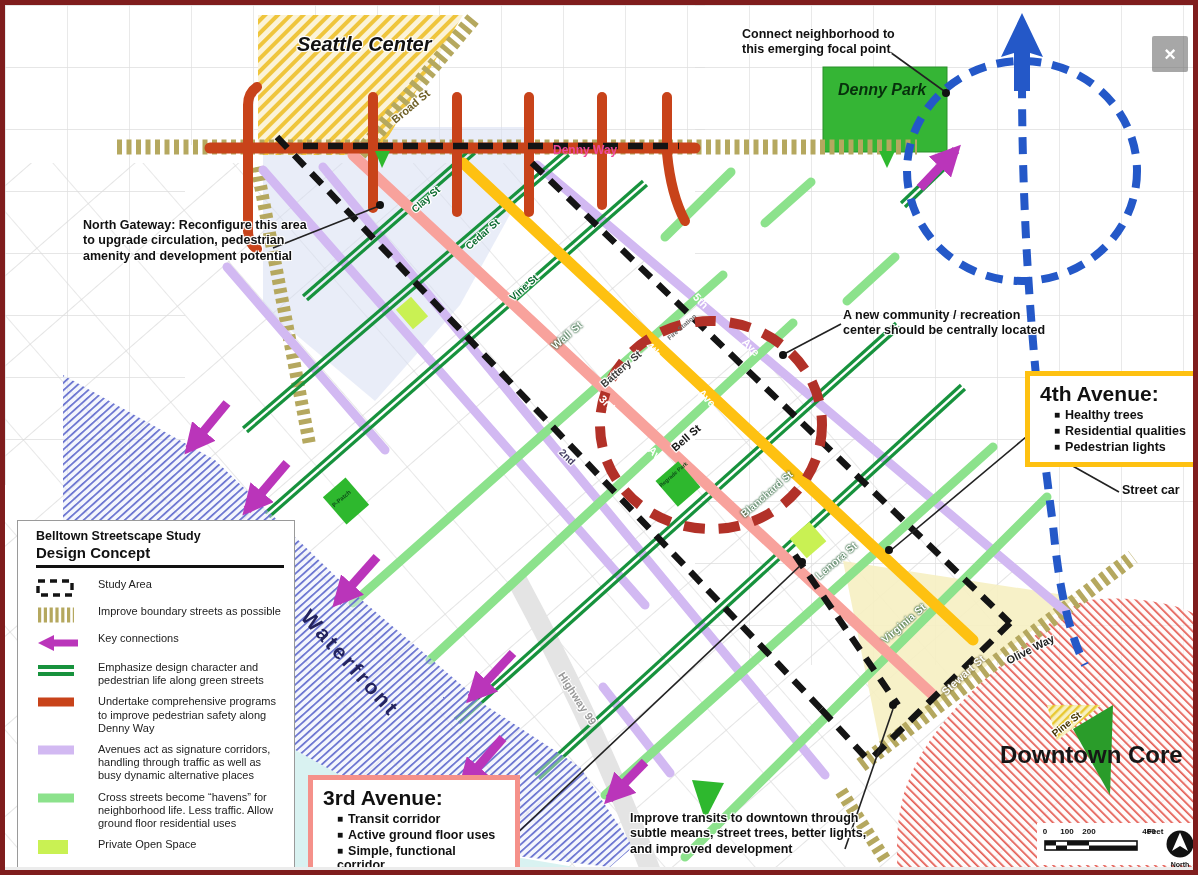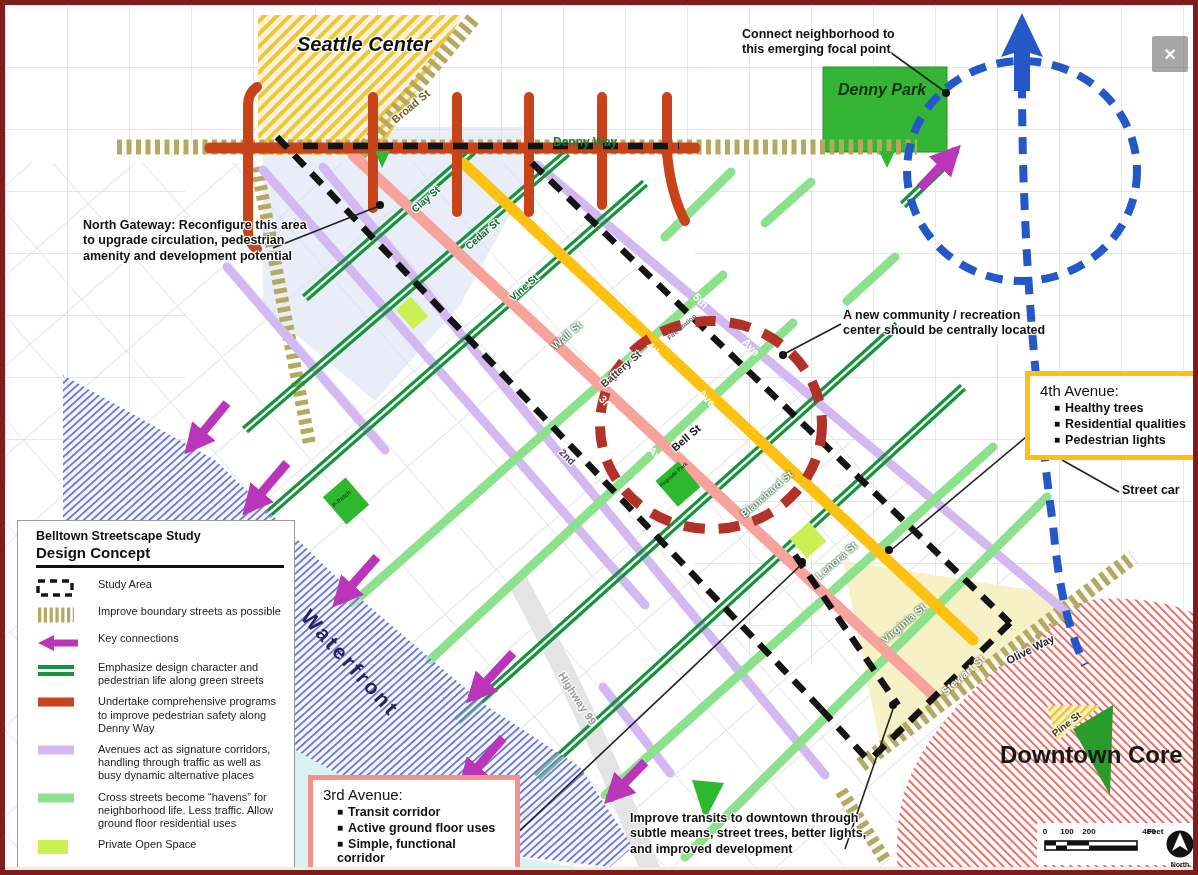--- a/index.html
+++ b/index.html
@@ -5,21 +5,21 @@
   html,body{margin:0;padding:0;background:#e9e9e9;font-family:"Liberation Sans",sans-serif;}
   .stage{position:relative;width:1198px;height:875px;background:#fff;border:5px solid #7f1d1d;box-sizing:border-box;overflow:hidden;}
   .map-svg{position:absolute;left:0;top:0;}
   .lbl{position:absolute;font-weight:bold;white-space:nowrap;transform-origin:left center;
        text-shadow:-1px -1px 0 #fff,1px -1px 0 #fff,-1px 1px 0 #fff,1px 1px 0 #fff,0 0 3px #fff;}
   .lbl.nohalo{text-shadow:none;}
   .lbl.dkhalo{text-shadow:0 0 2px rgba(0,70,20,.9),0 0 2px rgba(0,70,20,.9);}
   .annot{position:absolute;font-weight:bold;font-size:12.5px;line-height:1.22;color:#111;
          text-shadow:-1px -1px 0 #fff,1px -1px 0 #fff,-1px 1px 0 #fff,1px 1px 0 #fff,0 0 3px #fff;}
   .callout{position:absolute;background:#fff;padding:6px 12px 8px 10px;}
-  .callout .c-title{font-weight:normal;font-size:15px;color:#111;}
+  .callout .c-title{font-weight:bold;font-size:21px;color:#111;}
   .callout .c-bullet{font-weight:bold;font-size:12.5px;color:#111;margin:2px 0 0 14px;}
   .callout .sq{font-size:10px;margin-right:5px;vertical-align:1px;}
   .legend{position:absolute;left:12px;top:515px;width:278px;height:348px;background:#fff;
           border:1px solid #9a9a9a;box-sizing:border-box;padding:8px 10px 0 18px;overflow:hidden;}
   .legend .lg-sub{font-size:12.5px;font-weight:bold;color:#111;}
   .legend .lg-title{font-size:15px;font-weight:bold;color:#111;margin-top:1px;}
   .legend .lg-rule{height:3px;background:#111;margin:4px 0 10px 0;}
   .lg-row{display:flex;align-items:flex-start;margin-bottom:8px;}
   .lg-ic{width:48px;flex:0 0 48px;display:flex;justify-content:flex-start;padding-top:1px;}
   .lg-tx{font-size:11px;line-height:1.2;color:#222;padding-left:14px;}
@@ -197,21 +197,21 @@
         <circle cx="884" cy="545" r="4"></circle>
     <circle cx="797" cy="557" r="4"></circle>
   </g>
 </svg>
 
 <div class="lbl" style="left:292px;top:28px;font-size:20px;font-style:italic;color:#111;">Seattle Center</div>
 <div class="lbl nohalo" style="left:833px;top:76px;font-size:16px;font-style:italic;color:#07300c;">Denny Park</div>
 <div class="lbl nohalo" style="left:300px;top:596px;font-size:21px;color:#23235f;letter-spacing:3px;transform:rotate(48deg);">Waterfront</div>
 <div class="lbl nohalo" style="left:995px;top:736px;font-size:24px;color:#161616;">Downtown Core</div>
 
-<div class="lbl nohalo" style="left:548px;top:130px;font-size:12px;color:#15803d;">Denny Way</div>
+<div class="lbl nohalo" style="left:548px;top:138px;font-size:12px;color:#ec4899;">Denny Way</div>
 <div class="lbl" style="left:388px;top:110px;font-size:11px;color:#6f6026;transform:rotate(-40deg);">Broad St</div>
 <div class="lbl" style="left:408px;top:200px;font-size:10px;color:#0c6b30;transform:rotate(-41deg);">Clay St</div>
 <div class="lbl" style="left:462px;top:237px;font-size:10px;color:#0c6b30;transform:rotate(-41deg);">Cedar St</div>
 <div class="lbl" style="left:506px;top:288px;font-size:10px;color:#0c6b30;transform:rotate(-41deg);">Vine St</div>
 <div class="lbl dkhalo" style="left:548px;top:336px;font-size:11px;color:#fff;transform:rotate(-41deg);">Wall St</div>
 <div class="lbl" style="left:597px;top:374px;font-size:10.5px;color:#3a3a3a;transform:rotate(-41deg);">Battery St</div>
 <div class="lbl" style="left:668px;top:438px;font-size:11px;color:#141414;transform:rotate(-41deg);">Bell St</div>
 <div class="lbl dkhalo" style="left:737px;top:504px;font-size:10.5px;color:#fff;transform:rotate(-41deg);">Blanchard St</div>
 <div class="lbl dkhalo" style="left:812px;top:566px;font-size:11px;color:#fff;transform:rotate(-41deg);">Lenora St</div>
 <div class="lbl dkhalo" style="left:878px;top:630px;font-size:11px;color:#fff;transform:rotate(-41deg);">Virginia St</div>

